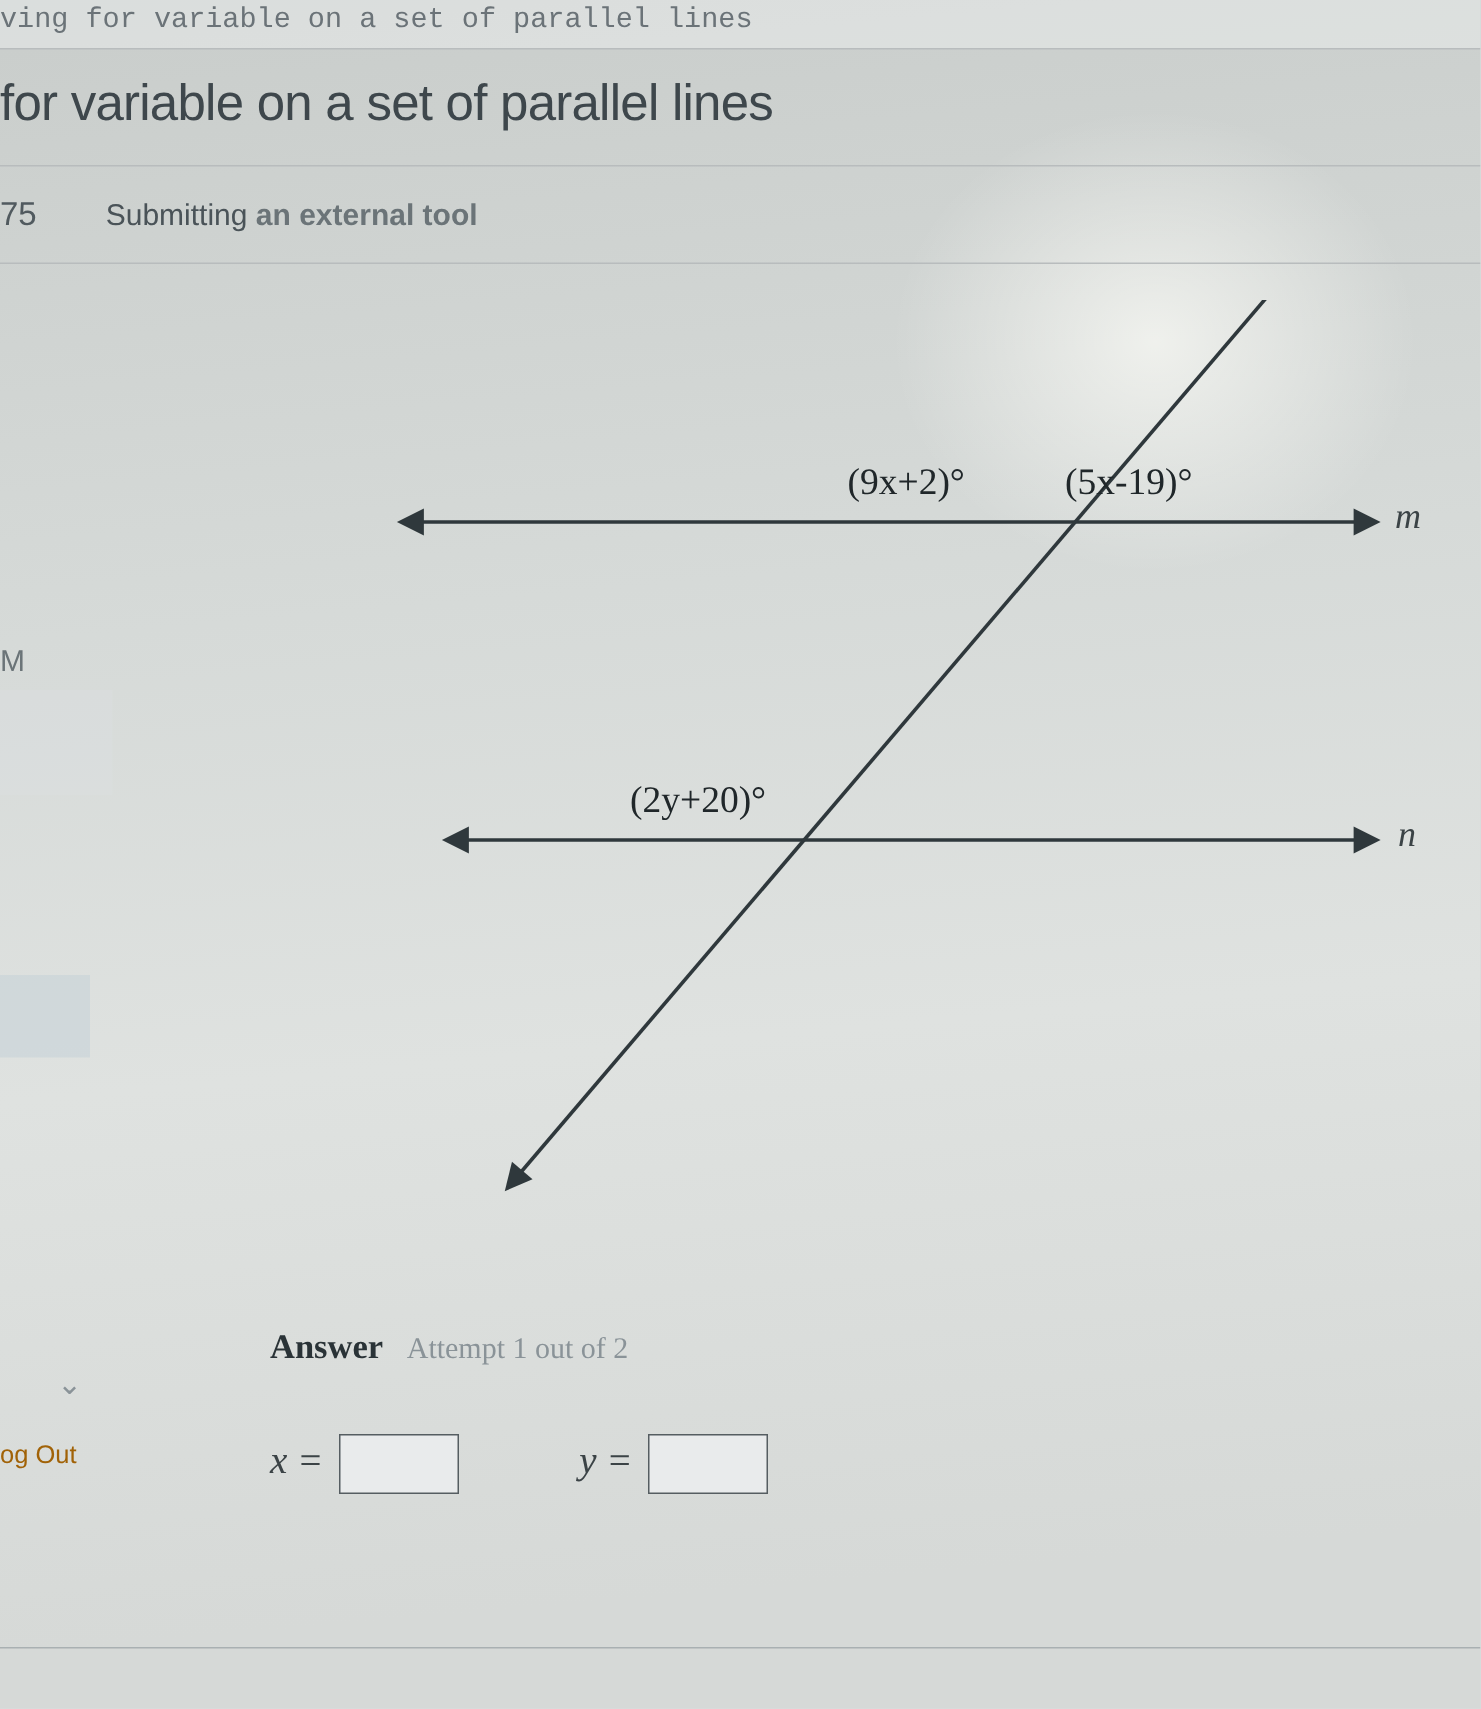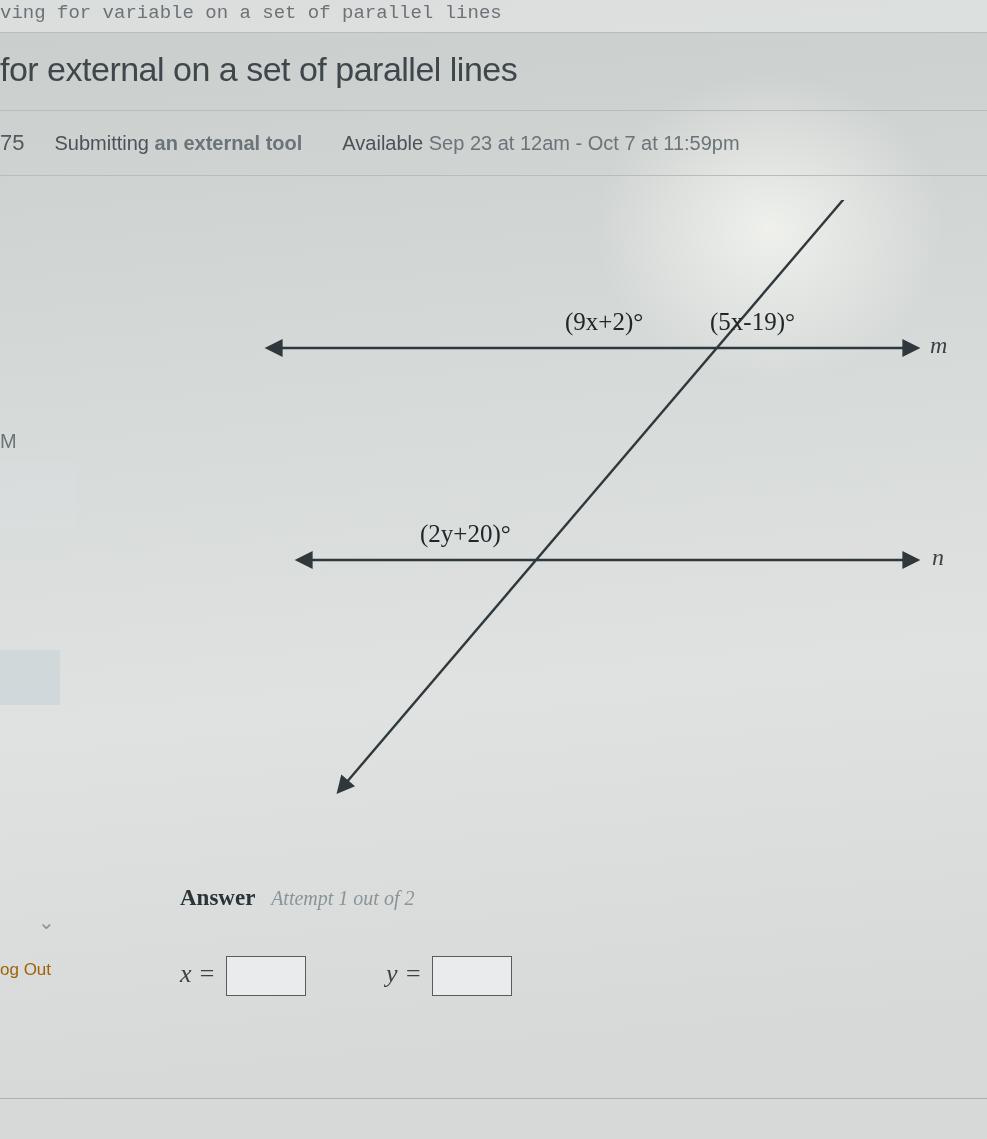--- a/index.html
+++ b/index.html
@@ -29,21 +29,21 @@
   .title {
     position: absolute; left: 0; top: 50px;
     font-size: 34px; font-weight: 500; color: #3e474c;
     letter-spacing: -0.5px;
   }
   .hr2 { position: absolute; left: 0; top: 110px; width: 100%; height: 0;
          border-top: 1px solid #b8bcbd; }
   .meta-row {
     position: absolute; left: 0; top: 130px; width: 100%;
     font-size: 20px; color: #5c666b;
-    display: flex; align-items: baseline; gap: 20px;
+    display: flex; align-items: baseline; gap: 36px;
   }
   .meta-row .points { font-size: 22px; color: #515a5f; margin-right: 10px;}
   .meta-row .bold { font-weight: 400; color: #4a5358; }
   .meta-row .label { font-weight: 700; color: #6b7478; }
   .meta-row .avail-val { color: #6b7478; }
   .hr3 { position: absolute; left: 0; top: 175px; width: 100%; height: 0;
          border-top: 1px solid #b8bcbd; }
 
   .left-stub {
     position: absolute; left: 0; top: 430px;
@@ -84,21 +84,21 @@
   }
 
   .answer-block {
     position: absolute; left: 180px; top: 885px;
   }
   .answer-title {
     font-family: "Times New Roman", serif;
     font-size: 23px; color: #2a3337;
   }
   .answer-title .bold { font-weight: 700; }
-  .answer-title .attempt { color: #8a9398; font-weight: 400; margin-left: 10px; font-size: 20px; font-style: italic;}
+  .answer-title .attempt { color: #8a9398; font-weight: 400; margin-left: 10px; font-size: 20px;}
   .answer-inputs {
     margin-top: 45px;
     display: flex; gap: 80px; align-items: center;
     font-family: "Times New Roman", serif;
     font-style: italic;
     font-size: 26px; color: #3b4346;
   }
   .ans-box {
     display: inline-block;
     width: 80px; height: 40px;
@@ -112,32 +112,28 @@
     border-top: 1px solid #a9b0b2;
   }
 </style>
 </head>
 <body>
 <div class="photo-grad"></div>
 
 <div class="breadcrumb-bar">ving for variable on a set of parallel lines</div>
 <div class="hr1"></div>
 
-<div class="title">for external on a set of parallel lines</div>
+<div class="title">for variable on a set of parallel lines</div>
 <div class="hr2"></div>
 
 <div class="meta-row">
   <span class="points">75</span>
   <span>
     <span class="bold">Submitting</span>
     <span class="label">an external tool</span>
-  </span>
-  <span style="margin-left:20px;">
-    <span class="bold">Available</span>
-    <span class="avail-val">Sep 23 at 12am - Oct 7 at 11:59pm</span>
   </span>
 </div>
 <div class="hr3"></div>
 
 <div class="left-stub">M</div>
 <div class="left-box"></div>
 <div class="left-box2"></div>
 <div class="chevron">⌄</div>
 <div class="logout">og Out</div>
 

